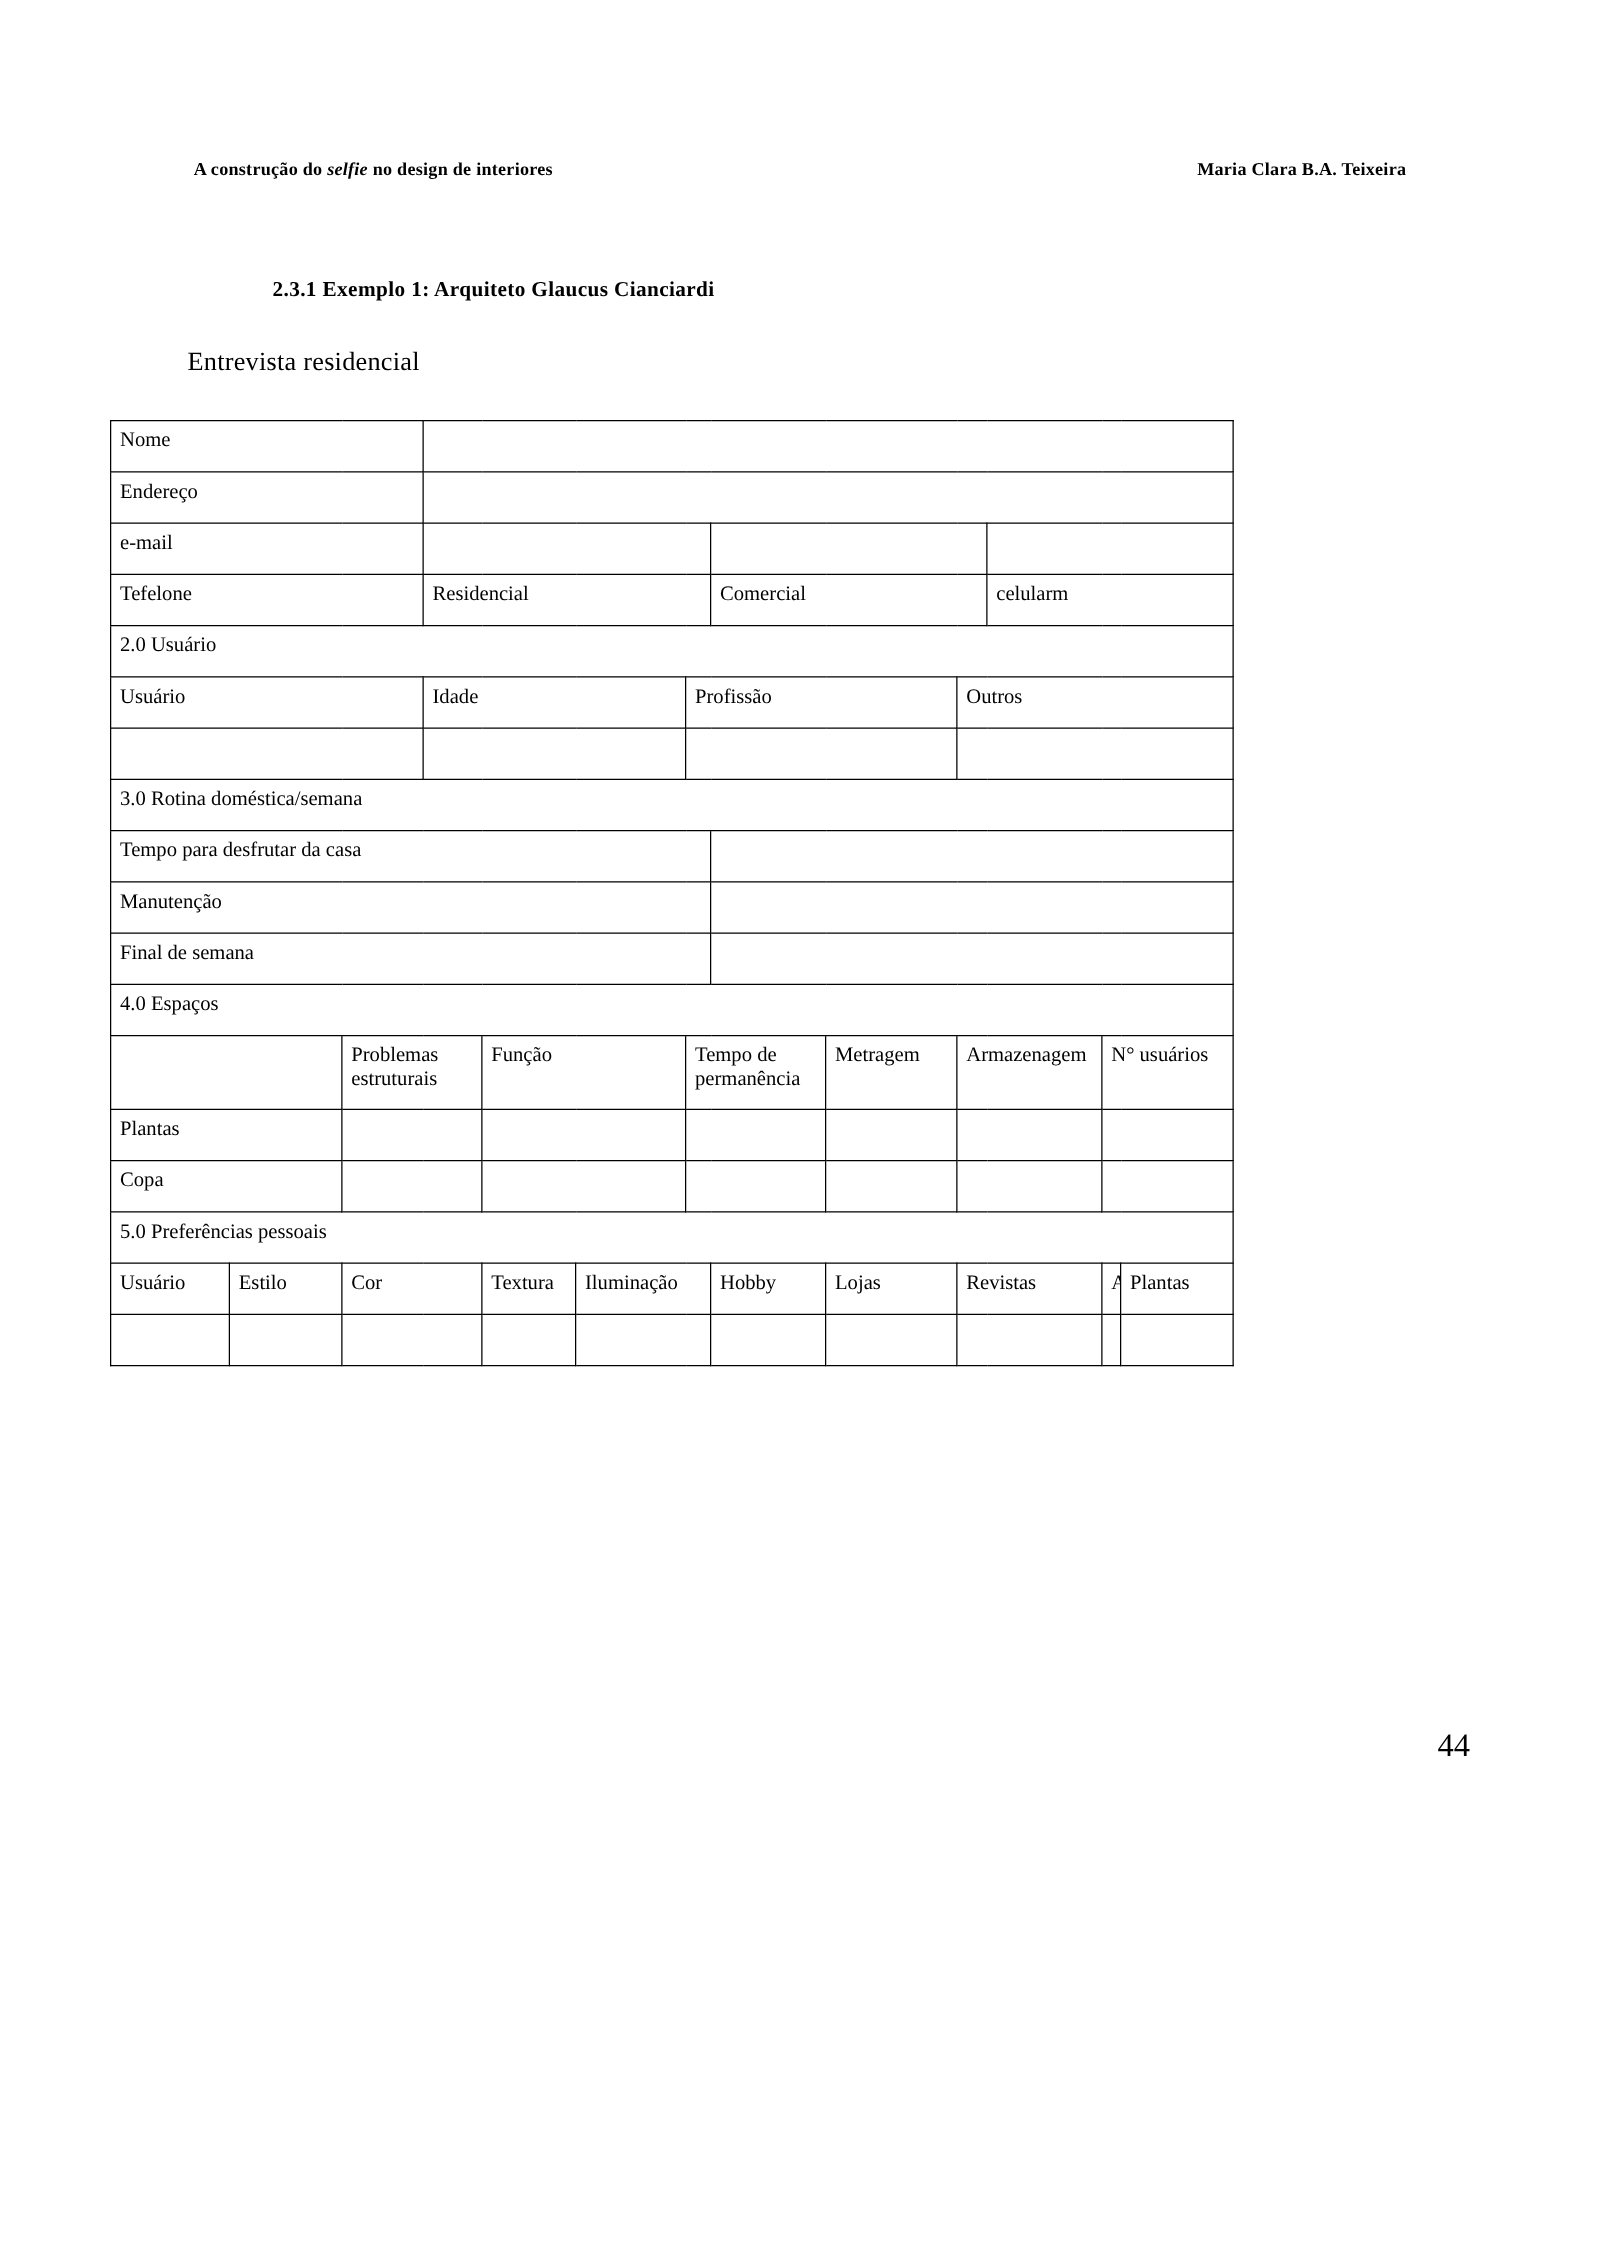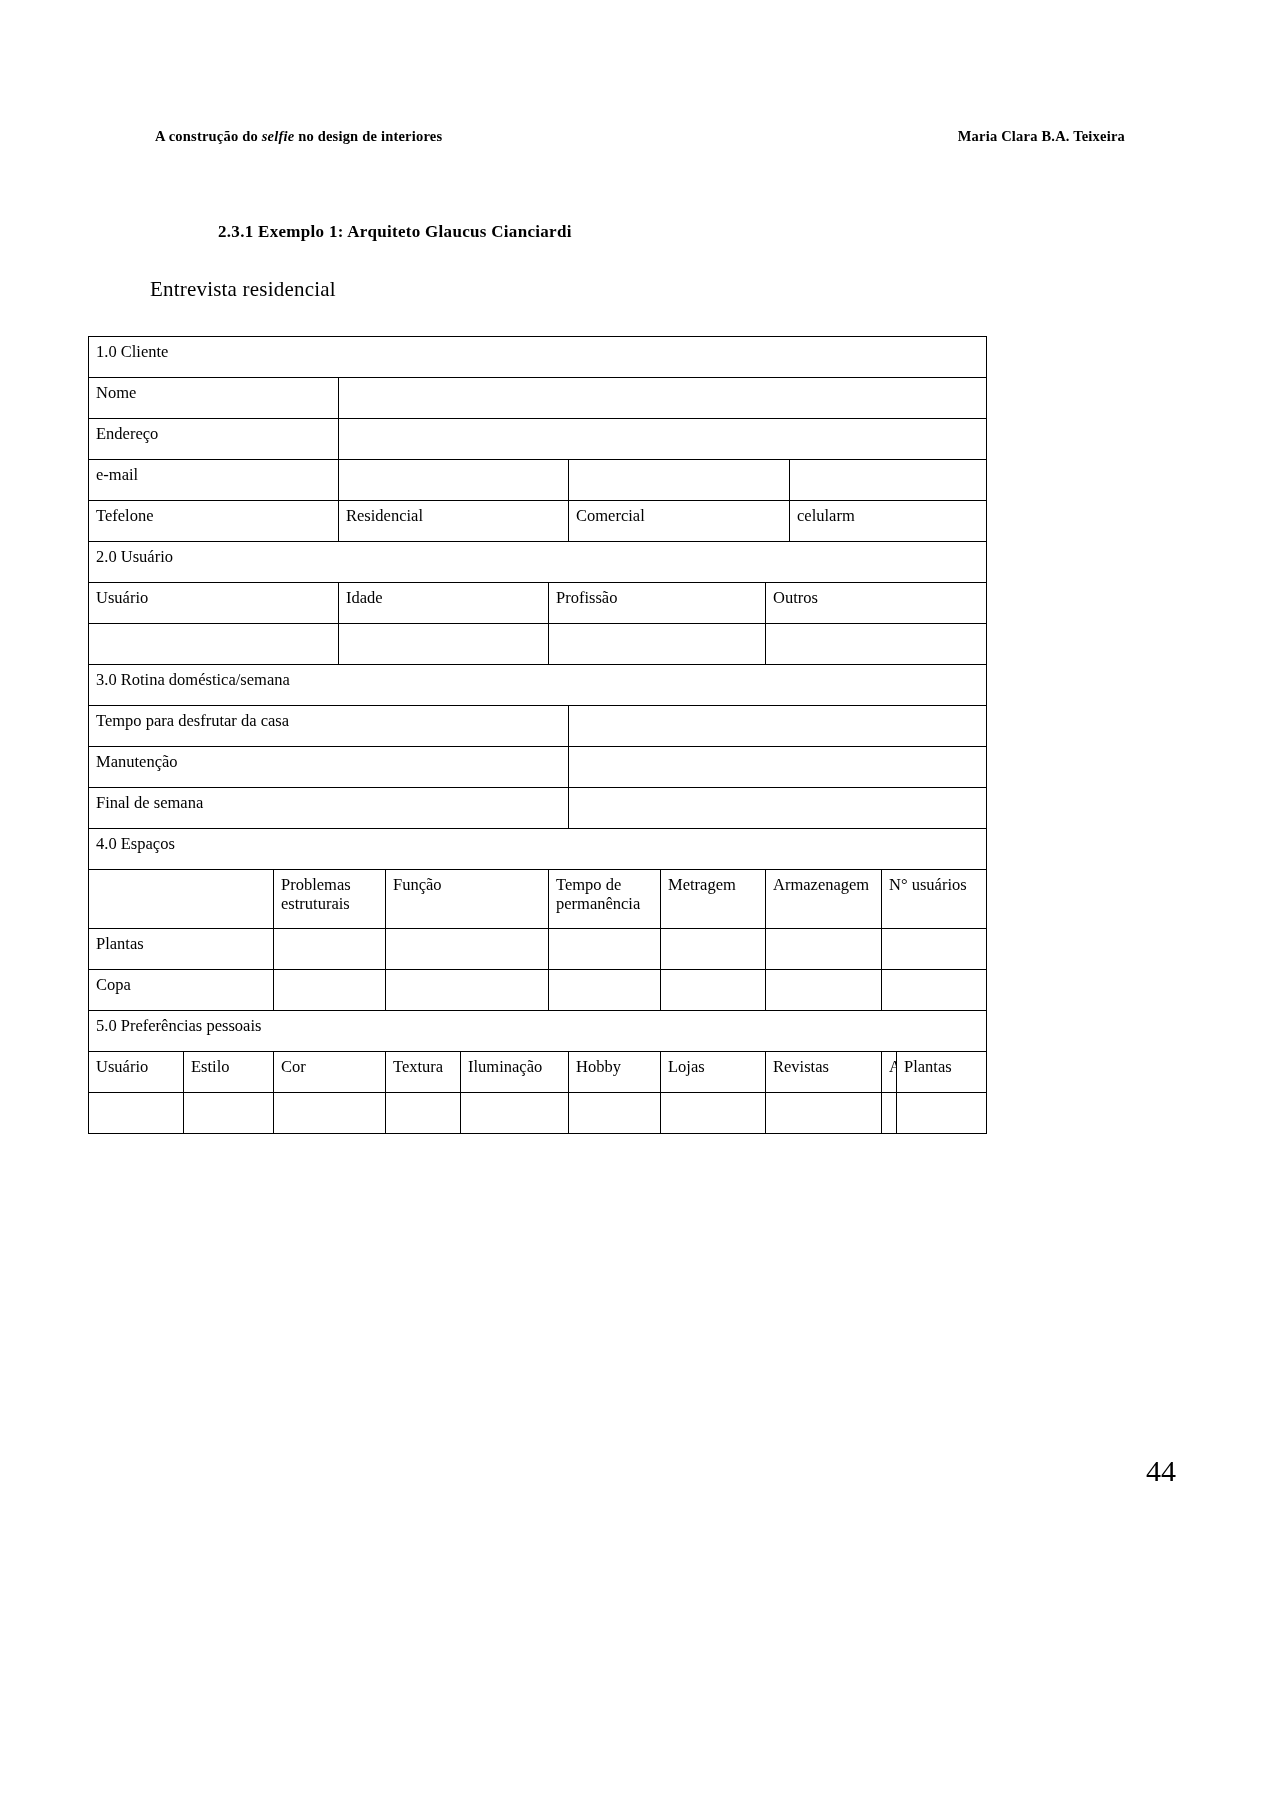--- a/index.html
+++ b/index.html
@@ -82,22 +82,22 @@
     height: 30px;
     padding-top: 5px;
   }
   td.tall { height: 36px; }
   .nowrap { white-space: nowrap; }
 
   
   .folio {
     position: absolute;
     right: 104px;
-    top: 1454px;
-    font-size: 30px;
+    top: 1382px;
+    font-size: 26px;
   }
 </style>
 </head>
 <body>
 
 <div class="page">
 
   <div class="runhead">
     <div class="left"><span>A construção do </span><span class="it">selfie</span><span> no design de interiores</span></div>
     <div class="right">Maria Clara B.A. Teixeira</div>
@@ -118,23 +118,20 @@
         <col style="width:20px">
         <col style="width:92px">
         <col style="width:105px">
         <col style="width:24px">
         <col style="width:92px">
         <col style="width:15px">
         <col style="width:90px">
       </colgroup>
 
       <tbody>
-          <tr>
-        <td class="sect" colspan="13">1.0 Cliente</td>
-      </tr>
       <tr>
         <td class="tall" colspan="3">Nome</td>
         <td class="tall" colspan="10"></td>
       </tr>
       <tr>
         <td class="tall" colspan="3">Endereço</td>
         <td class="tall" colspan="10"></td>
       </tr>
       <tr>
         <td class="tall" colspan="3">e-mail</td>

